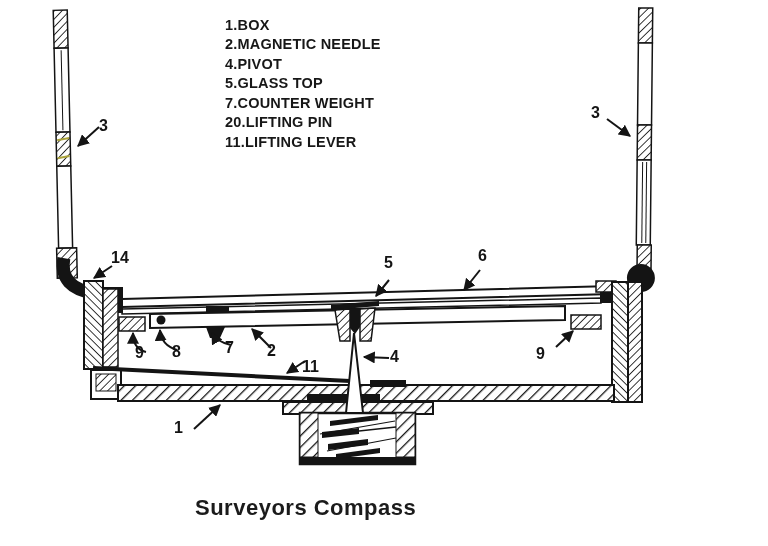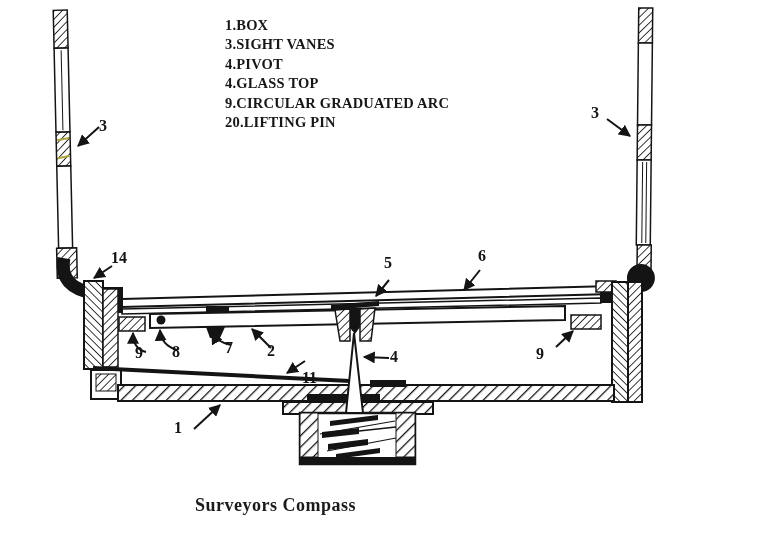--- a/index.html
+++ b/index.html
@@ -1,32 +1,32 @@
 <!DOCTYPE html>
 <html><head>
 <meta charset="utf-8">
 <style>
   html,body{margin:0;padding:0;background:#fff;}
   #stage{
     position:relative;width:768px;height:546px;background:#ffffff;
-    font-family:Liberation Serif, serif;overflow:hidden;
+    font-family:Liberation Sans, sans-serif;overflow:hidden;
   }
   #diagram-svg{position:absolute;left:0;top:0;}
   .legend{
     position:absolute;left:225px;top:16px;
     font-weight:700;font-size:14.5px;line-height:19.45px;
     color:#171717;letter-spacing:0.2px;white-space:nowrap;
   }
   .callout{
     position:absolute;font-weight:700;font-size:16px;color:#141414;
     line-height:16px;white-space:nowrap;
   }
   .title{
     position:absolute;left:195px;top:495px;
-    font-weight:700;font-size:18px;color:#1b1b1b;letter-spacing:0.5px;
+    font-weight:700;font-size:22px;color:#1b1b1b;letter-spacing:0.5px;
     white-space:nowrap;
   }
 </style>
 </head>
 <body>
 
 <div id="stage">
 
   <svg id="diagram-svg" width="768" height="546" viewBox="0 0 768 546">
     <defs>
@@ -146,36 +146,37 @@
       <path d="M 271,348 L 252,329" marker-end="url(#ah)"></path>
       <path d="M 305,361 L 287,373" marker-end="url(#ah)"></path>
       <path d="M 389,358 L 364,357" marker-end="url(#ah)"></path>
       <path d="M 556,347 L 573,331" marker-end="url(#ah)"></path>
       <path d="M 194,429 L 220,405" marker-end="url(#ah)"></path>
     </g>
   </svg>
 
   <div class="legend">
     <div>1.BOX</div>
-    <div>3.SIGHT VANES</div>
+    <div>2.MAGNETIC NEEDLE</div>
     <div>4.PIVOT</div>
-    <div>4.GLASS TOP</div>
-    <div>9.CIRCULAR GRADUATED ARC</div>
+    <div>5.GLASS TOP</div>
+    <div>7.COUNTER WEIGHT</div>
     <div>20.LIFTING PIN</div>
+    <div>11.LIFTING LEVER</div>
   </div>
 
   <div class="callout" style="left:99px;top:118px">3</div>
   <div class="callout" style="left:111px;top:250px">14</div>
   <div class="callout" style="left:591px;top:105px">3</div>
   <div class="callout" style="left:384px;top:255px">5</div>
   <div class="callout" style="left:478px;top:248px">6</div>
   <div class="callout" style="left:135px;top:345px">9</div>
   <div class="callout" style="left:172px;top:344px">8</div>
   <div class="callout" style="left:225px;top:340px">7</div>
   <div class="callout" style="left:267px;top:343px">2</div>
-  <div class="callout" style="left:302px;top:370px">11</div>
+  <div class="callout" style="left:302px;top:359px">11</div>
   <div class="callout" style="left:390px;top:349px">4</div>
   <div class="callout" style="left:536px;top:346px">9</div>
   <div class="callout" style="left:174px;top:420px">1</div>
 
   <div class="title">Surveyors Compass</div>
 
 </div>
 
 </body></html>

